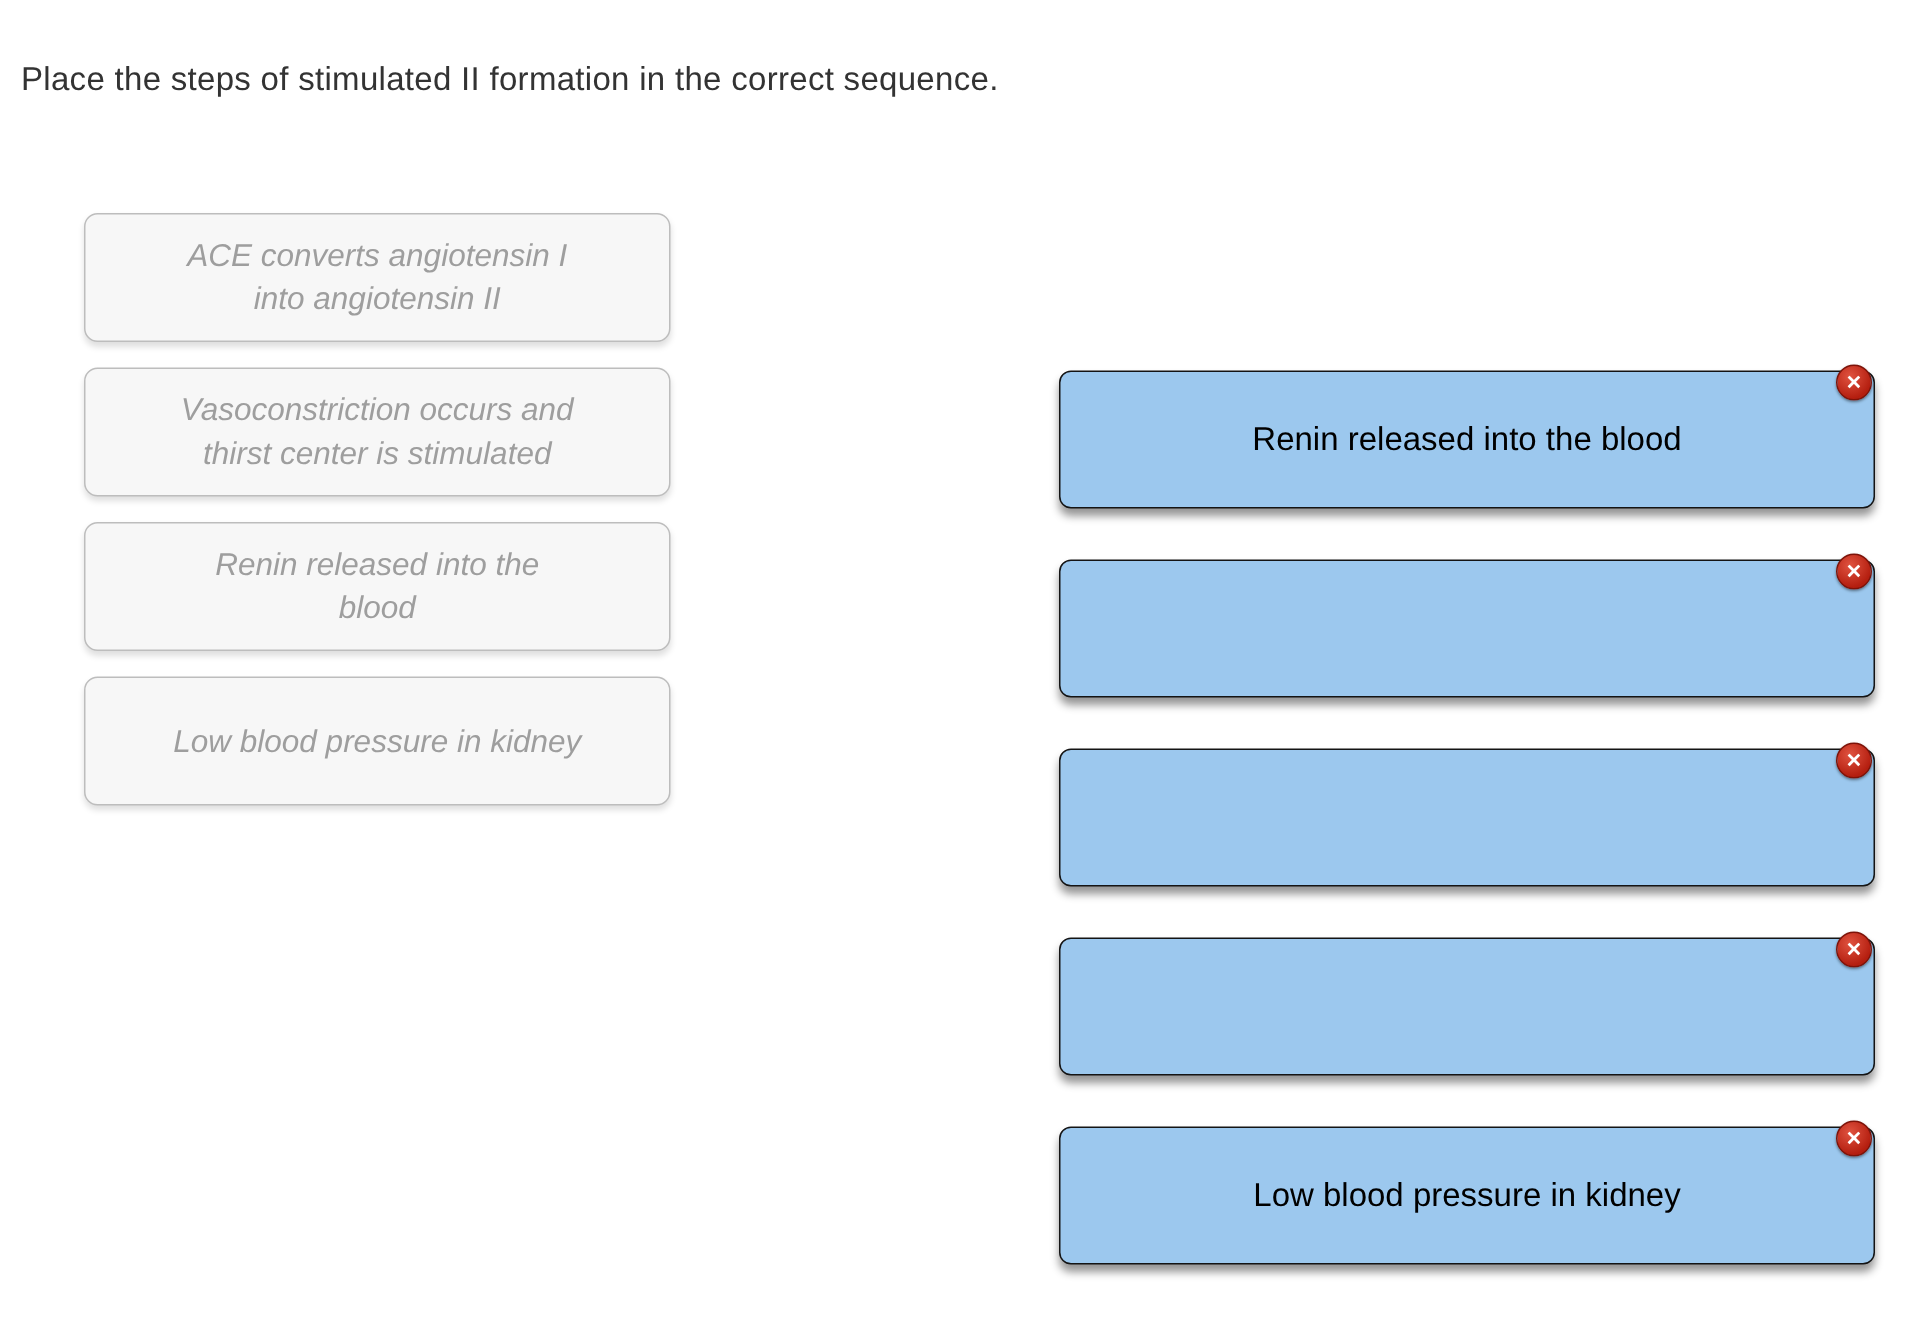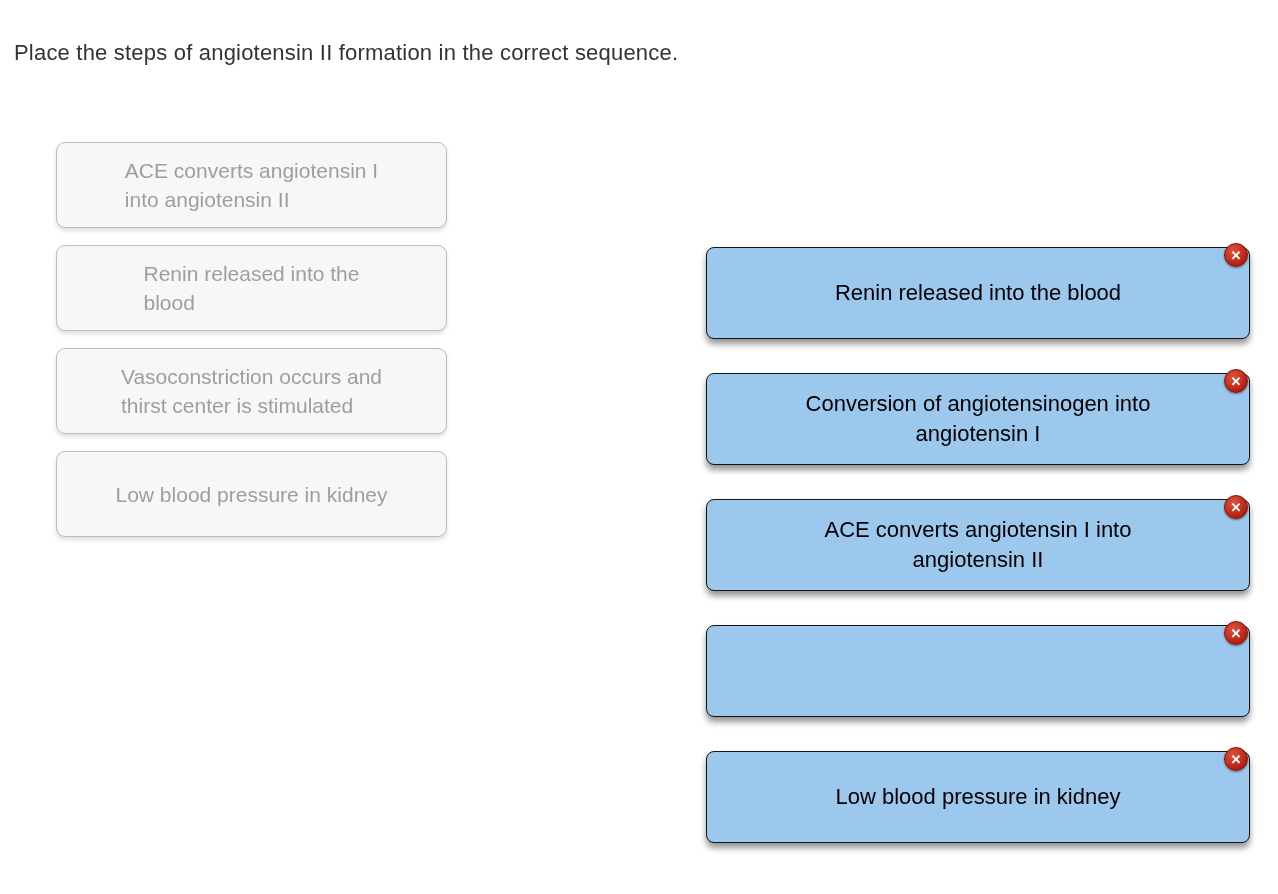--- a/index.html
+++ b/index.html
@@ -33,24 +33,26 @@
     height: 86px;
     background: #f7f7f7;
     border: 1px solid #bdbdbd;
     border-radius: 9px;
     display: flex;
     align-items: center;
     justify-content: center;
     box-shadow: 0 3px 4px rgba(0,0,0,0.13);
   }
   .src-label {
+    text-align: center;
     color: #9e9e9e;
     font-size: 21px;
     line-height: 29px;
     white-space: pre-line;
+    font-style: italic;
   }
   .answer-col {
     position: absolute;
     left: 706px;
     top: 247px;
     width: 544px;
     display: flex;
     flex-direction: column;
     gap: 34px;
   }
@@ -97,57 +99,53 @@
     font-weight: bold;
     line-height: 1;
     transform: translateY(-0.5px);
   }
 </style>
 </head>
 <body>
 
 <div class="stage">
 
-  <div class="prompt">Place the steps of angiotensin II formation in the correct sequence.</div>
+  <div class="prompt">Place the steps of stimulated II formation in the correct sequence.</div>
 
   <div class="source-col">
     <div class="src-box">
       <span class="src-label">ACE converts angiotensin I
 into angiotensin II</span>
     </div>
     <div class="src-box">
+      <span class="src-label">Vasoconstriction occurs and
+thirst center is stimulated</span>
+    </div>
+    <div class="src-box">
       <span class="src-label">Renin released into the
 blood</span>
-    </div>
-    <div class="src-box">
-      <span class="src-label">Vasoconstriction occurs and
-thirst center is stimulated</span>
     </div>
     <div class="src-box">
       <span class="src-label">Low blood pressure in kidney</span>
     </div>
   </div>
 
   <div class="answer-col">
     <div class="chip">
       <span class="chip-label">Renin released into the blood</span>
       <button class="remove-btn">
         <span class="remove-x">✕</span>
       </button>
     </div>
     <div class="chip">
-      <span class="chip-label">Conversion of angiotensinogen into
-angiotensin I</span>
       <button class="remove-btn">
         <span class="remove-x">✕</span>
       </button>
     </div>
     <div class="chip">
-      <span class="chip-label">ACE converts angiotensin I into
-angiotensin II</span>
       <button class="remove-btn">
         <span class="remove-x">✕</span>
       </button>
     </div>
     <div class="chip">
       <button class="remove-btn">
         <span class="remove-x">✕</span>
       </button>
     </div>
     <div class="chip">

